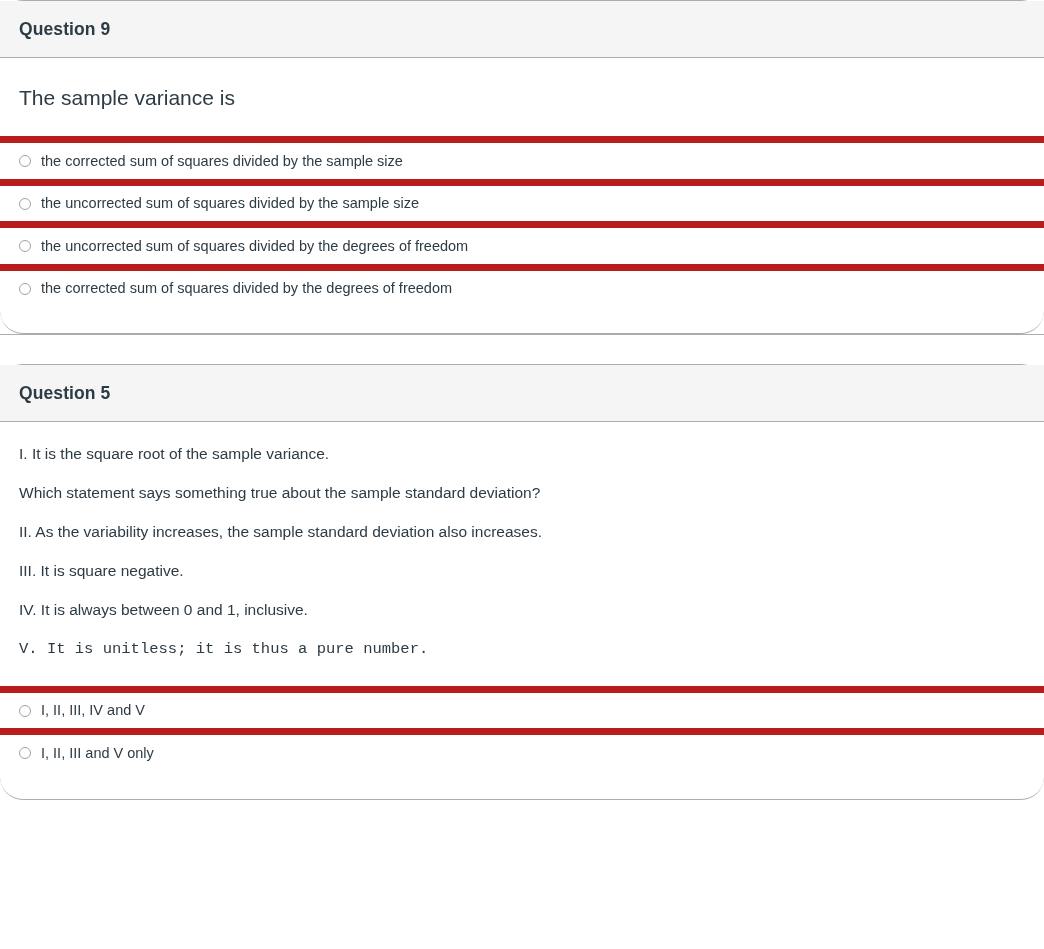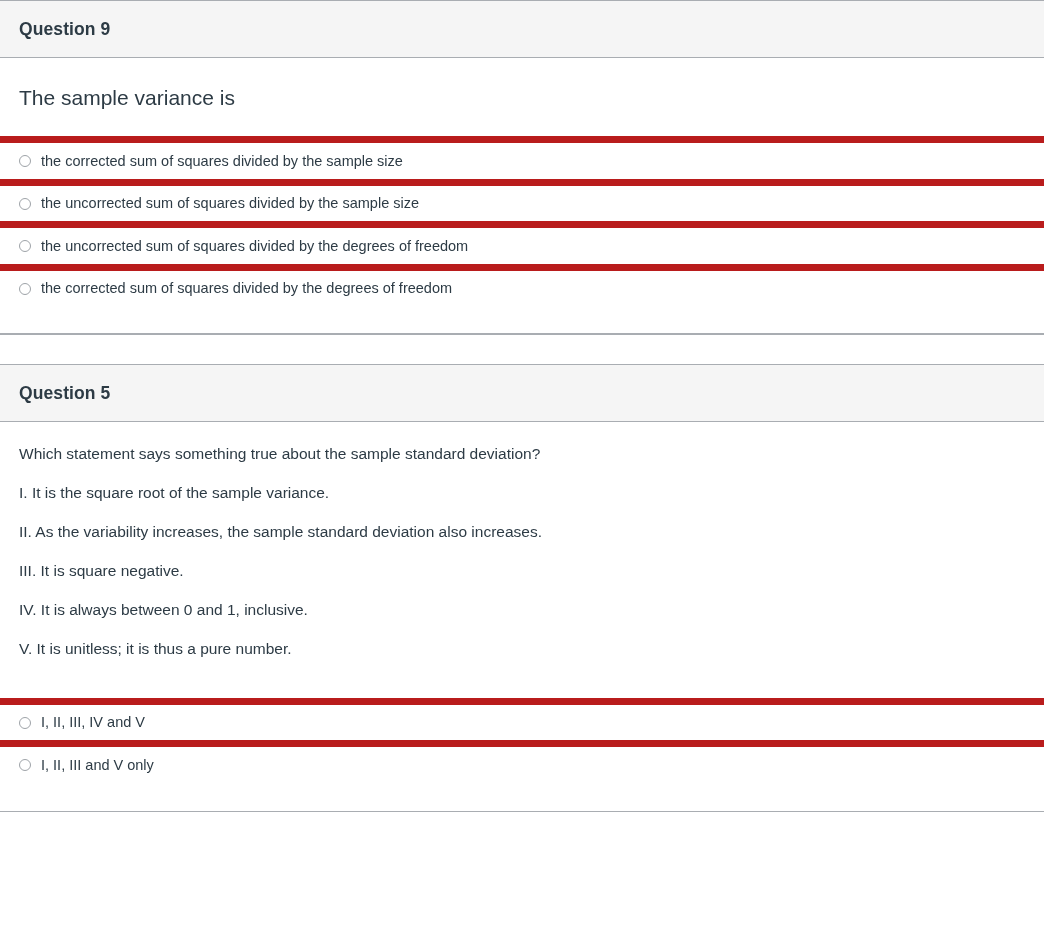--- a/index.html
+++ b/index.html
@@ -21,20 +21,21 @@
     width: 1044px;
     position: relative;
   }
 
   
   .question {
     width: 100%;
     background: #ffffff;
     border-top: 1px solid #a9adb2;
     border-bottom: 1px solid #a9adb2;
+    border-radius: 23px;
   }
 
   .question-header {
     background: #f5f5f5;
     border-bottom: 1px solid #a9adb2;
     height: 57px;
     display: flex;
     align-items: center;
     padding: 0 19px;
   }
@@ -65,21 +66,21 @@
   }
 
   .statement {
     font-size: 15.5px;
     line-height: 1.35;
     color: #2d3b45;
     margin-bottom: 18px;
   }
   .statement:first-child { margin-top: 0; }
   .statement.lead { margin-bottom: 18px; }
-  .statement:last-child { margin-bottom: 12px; }
+  .statement:last-child { margin-bottom: 0; font-family: Liberation Mono, monospace; }
 
   
   .answers {
     width: 100%;
     border-collapse: collapse;
   }
 
   .answer-row {
     display: flex;
     align-items: center;
@@ -164,22 +165,22 @@
   <div class="question-gap"></div>
 
   <section class="question">
 
     <div class="question-header">
       <span class="question-header-title">Question 5</span>
     </div>
 
     <div class="question-body">
       <div class="statement-list">
+        <div class="statement">I. It is the square root of the sample variance.</div>
         <div class="statement lead">Which statement says something true about the sample standard deviation?</div>
-        <div class="statement">I. It is the square root of the sample variance.</div>
         <div class="statement">II. As the variability increases, the sample standard deviation also increases.</div>
         <div class="statement">III. It is square negative.</div>
         <div class="statement">IV. It is always between 0 and 1, inclusive.</div>
         <div class="statement">V. It is unitless; it is thus a pure number.</div>
       </div>
     </div>
 
     <div class="answers">
 
 

